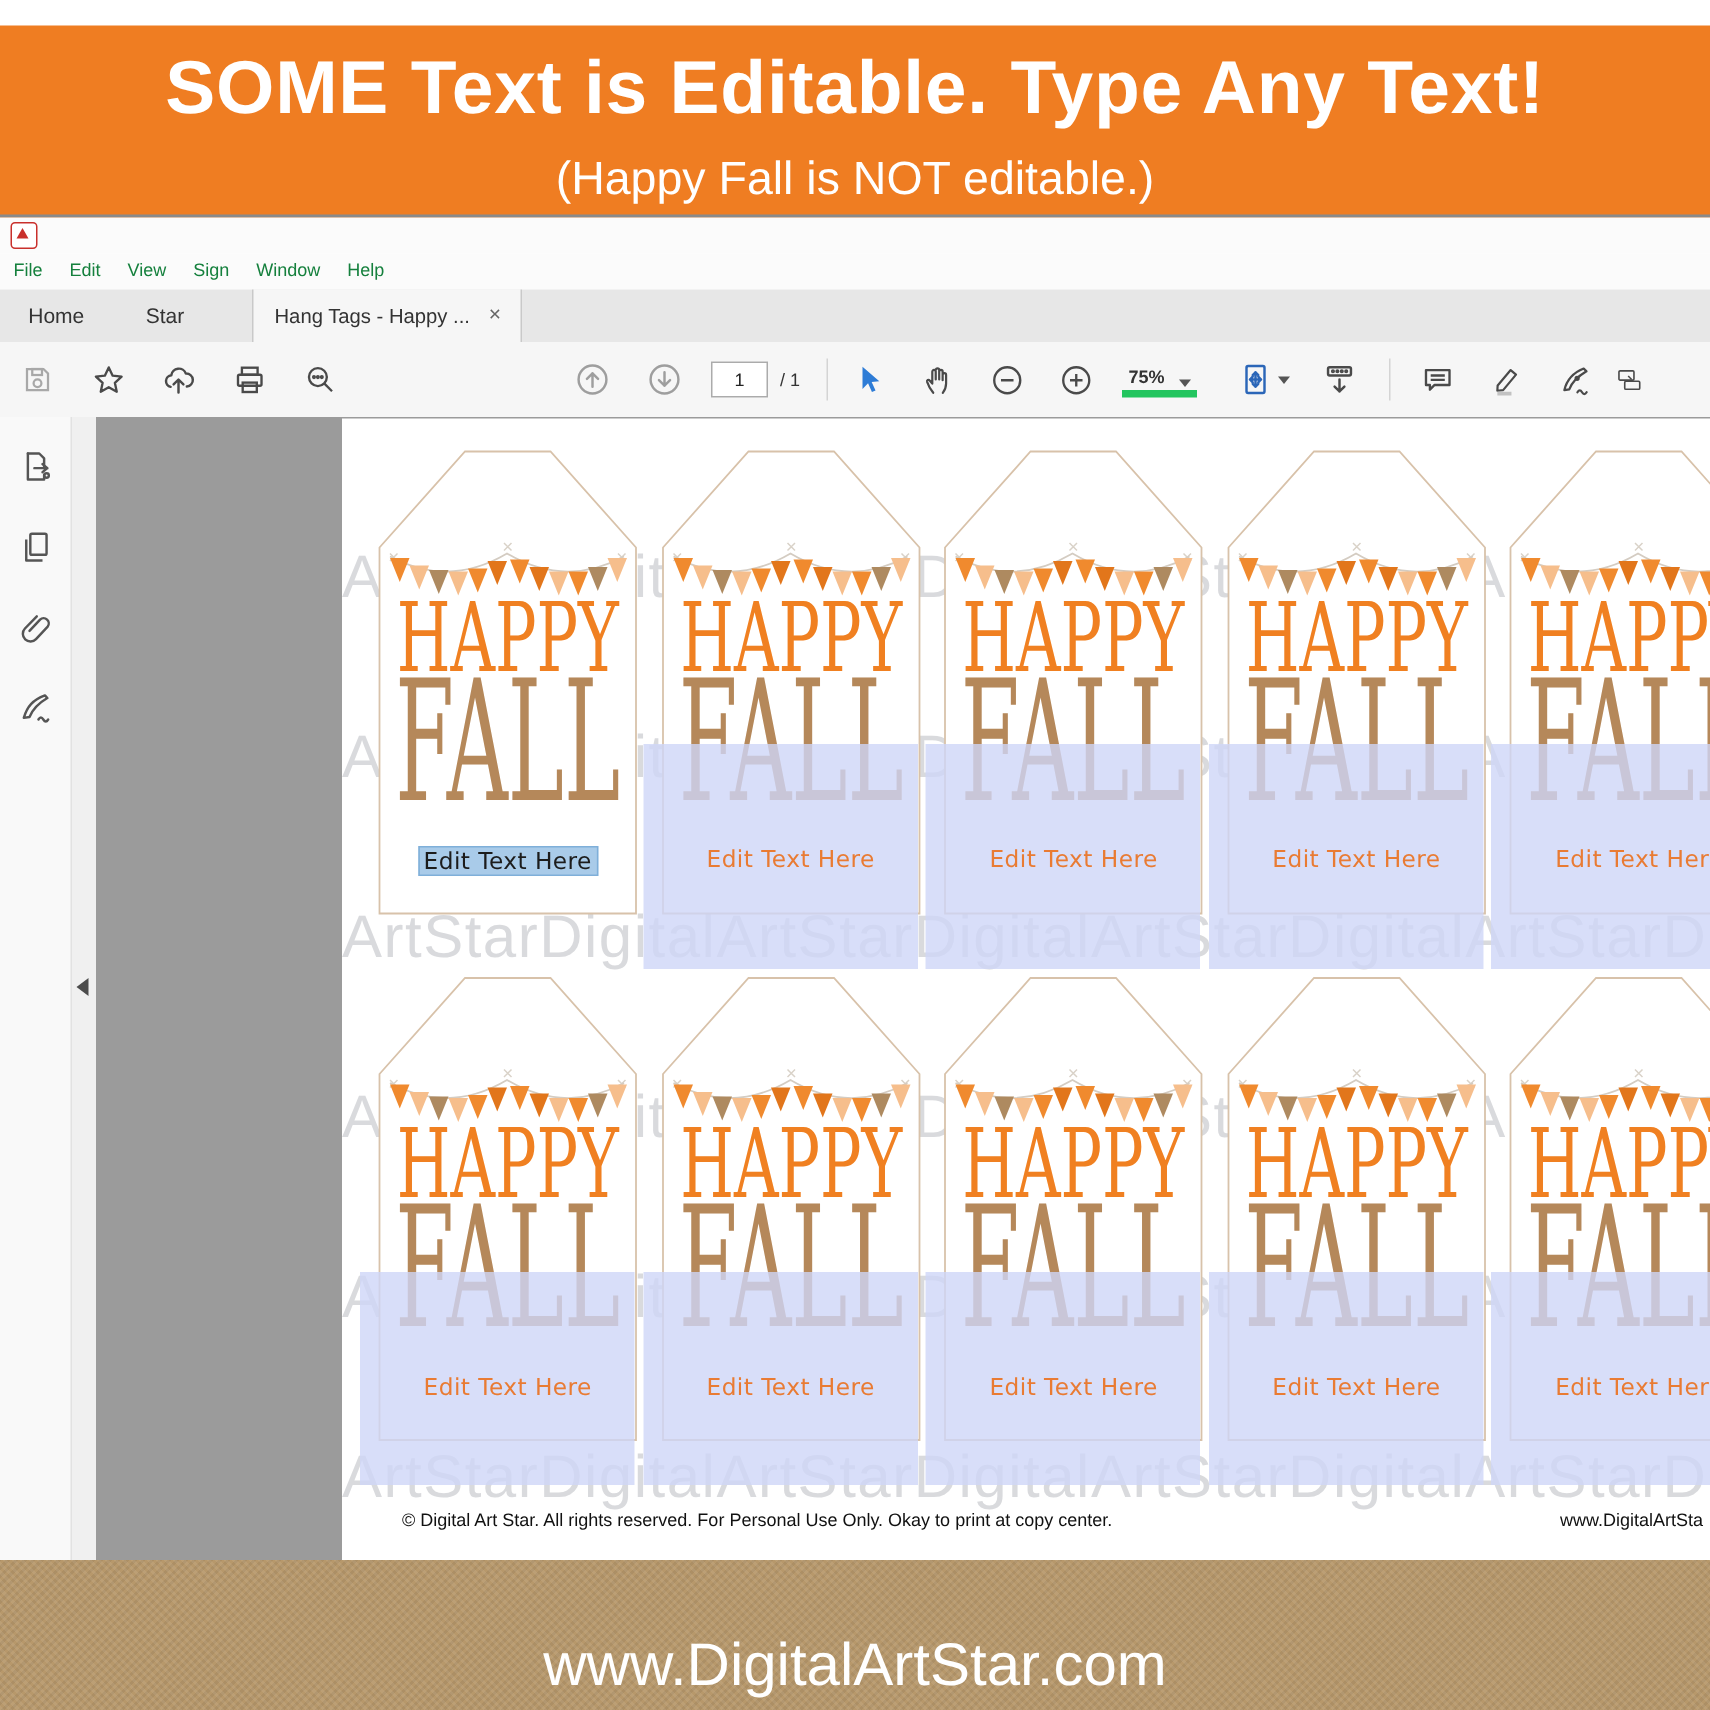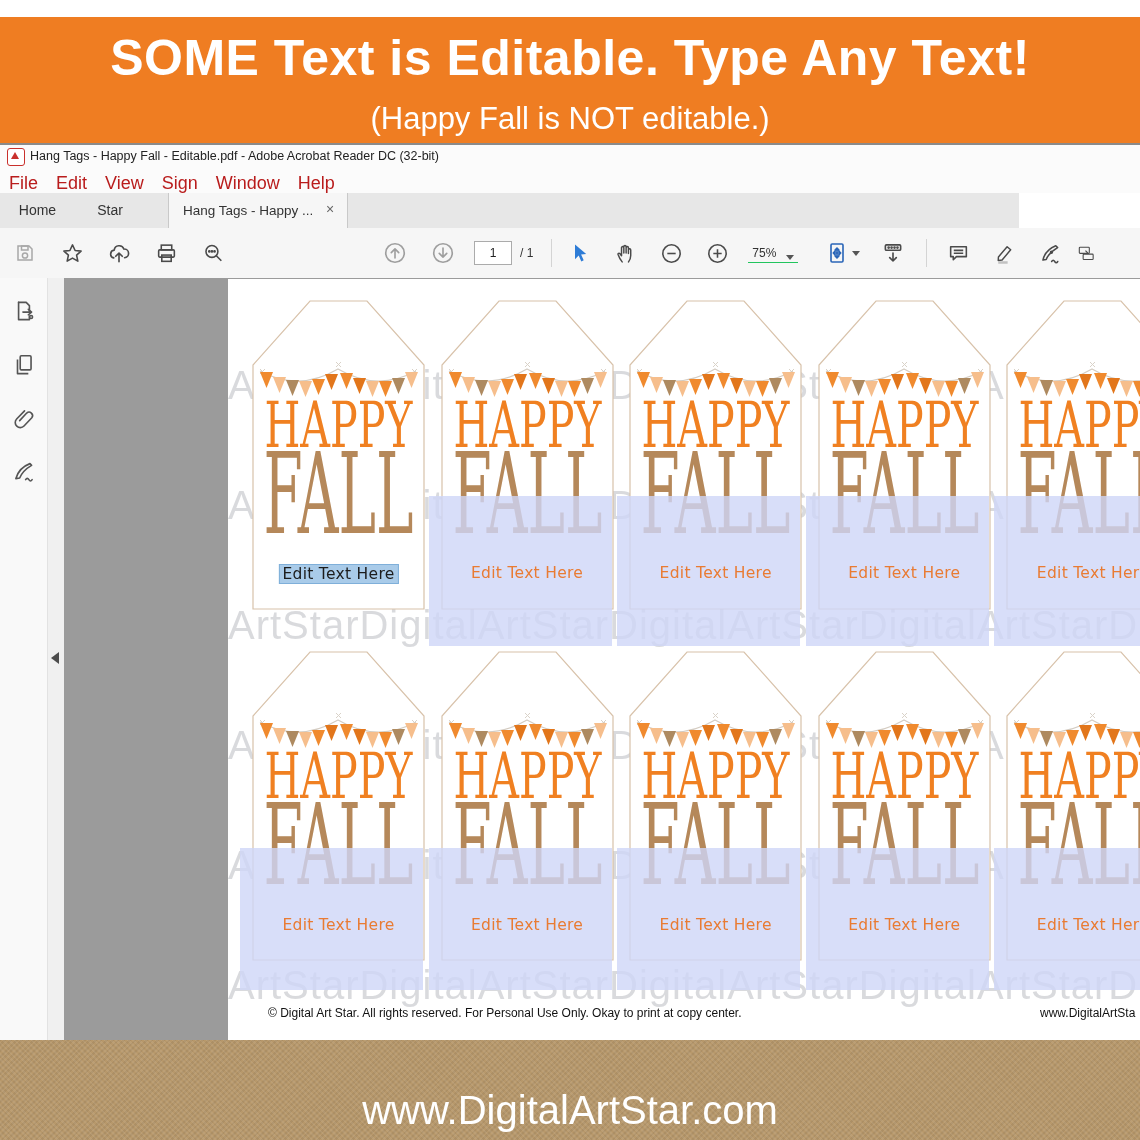--- a/index.html
+++ b/index.html
@@ -12,40 +12,40 @@
   .banner-line2{position:absolute;left:0;top:84px;width:100%;color:#fff;font-size:31px;font-weight:400;}
   
   .win-border{position:absolute;left:0;top:143px;width:1140px;height:2px;background:#8a8a8a;}
   .titlebar{position:absolute;left:0;top:145px;width:1140px;height:24px;background:#fbfbfb;}
   .pdf-appicon{position:absolute;left:7px;top:3px;width:16px;height:16px;border:1.5px solid #c9302c;
                border-radius:3px;background:#fff;}
   .pdf-appicon:after{content:"";position:absolute;left:3px;top:3px;border-left:4px solid transparent;
                border-right:4px solid transparent;border-top:7px solid #c9302c;transform:rotate(180deg);}
   .title-text{position:absolute;left:30px;top:4px;font-size:12.5px;color:#222;}
   .menubar{position:absolute;left:0;top:169px;width:1140px;height:24px;background:#fbfbfb;}
-  .menu-item{display:inline-block;padding:4px 9px 0 9px;font-size:18px;color:#b91c1c;cursor:default;}
-  .tabbar{position:absolute;left:0;top:193px;width:1019px;height:35px;background:#e7e7e7;
+  .menu-item{display:inline-block;padding:4px 9px 0 9px;font-size:12px;color:#15803d;cursor:default;}
+  .tabbar{position:absolute;left:0;top:193px;width:1140px;height:35px;background:#e7e7e7;
           border-bottom:4px solid #ef4444;}
   .tab-static{position:absolute;top:0;height:35px;line-height:35px;font-size:14px;color:#333;text-align:center;}
   #tab-home{left:0;width:75px;}
   #tab-tools{left:75px;width:70px;}
   .tab-doc{position:absolute;left:168px;top:0;width:178px;height:35px;background:#f6f6f6;
            border-left:1px solid #c9c9c9;border-right:1px solid #c9c9c9;}
   .tab-doc-label{position:absolute;left:14px;top:0;height:35px;line-height:35px;font-size:13.5px;color:#333;}
   .tab-close{position:absolute;right:8px;top:8px;width:18px;height:18px;line-height:17px;text-align:center;
              color:#666;font-size:14px;}
   
   .toolbar{position:absolute;left:0;top:228px;width:1140px;height:50px;background:#f6f6f6;
            border-bottom:1px solid #cdcdcd;display:flex;align-items:center;}
   .tbtn{width:34px;height:34px;display:flex;align-items:center;justify-content:center;flex:0 0 auto;}
   .tsep{width:1px;height:28px;background:#d4d4d4;flex:0 0 auto;}
   .page-input{width:32px;height:20px;border:1px solid #ababab;background:#fff;text-align:center;
               font-size:12px;color:#222;flex:0 0 auto;}
   .page-total{font-size:12px;color:#333;margin-left:8px;flex:0 0 auto;}
-  .zoom-combo{display:flex;align-items:flex-end;border-bottom:1px solid #22c55e;padding:2px 4px;flex:0 0 auto;}
+  .zoom-combo{display:flex;align-items:flex-end;border-bottom:5px solid #22c55e;padding:2px 4px;flex:0 0 auto;font-weight:bold;}
   .zoom-label{font-size:12px;color:#333;margin-right:10px;}
   .caret{width:0;height:0;border-left:4px solid transparent;border-right:4px solid transparent;
          border-top:5px solid #555;}
   svg.ic{display:block;}
   
   .workarea{position:absolute;left:0;top:278px;width:1140px;height:762px;}
   .rail{position:absolute;left:0;top:0;width:47px;height:762px;background:#f9f9f9;border-right:1px solid #e2e2e2;}
   .rail-btn{position:absolute;left:11px;width:26px;height:26px;}
   .splitter{position:absolute;left:48px;top:0;width:16px;height:762px;background:#f0f0f0;}
   .split-handle{position:absolute;left:3px;top:374px;width:0;height:0;border-top:6px solid transparent;
@@ -77,21 +77,20 @@
 
   <div class="banner-top" id="bannerTop" style="background: rgb(239, 125, 34); margin-top: 17px;">
     <div class="banner-line1">SOME Text is Editable.  Type Any Text!</div>
     <div class="banner-line2">(Happy Fall is NOT editable.)</div>
   </div>
 
   <div class="win-border"></div>
 
   <div class="titlebar">
     <div class="pdf-appicon"></div>
-    <div class="title-text">Hang Tags - Happy Fall - Editable.pdf - Adobe Acrobat Reader DC (32-bit)</div>
   </div>
 
   <div class="menubar" id="menubar"><span class="menu-item">File</span><span class="menu-item">Edit</span><span class="menu-item">View</span><span class="menu-item">Sign</span><span class="menu-item">Window</span><span class="menu-item">Help</span></div>
 
   <div class="tabbar">
     <div class="tab-static" id="tab-home">Home</div>
     <div class="tab-static" id="tab-tools">Star</div>
     <div class="tab-doc">
       <span class="tab-doc-label">Hang Tags - Happy ...</span>
       <span class="tab-close">×</span>

